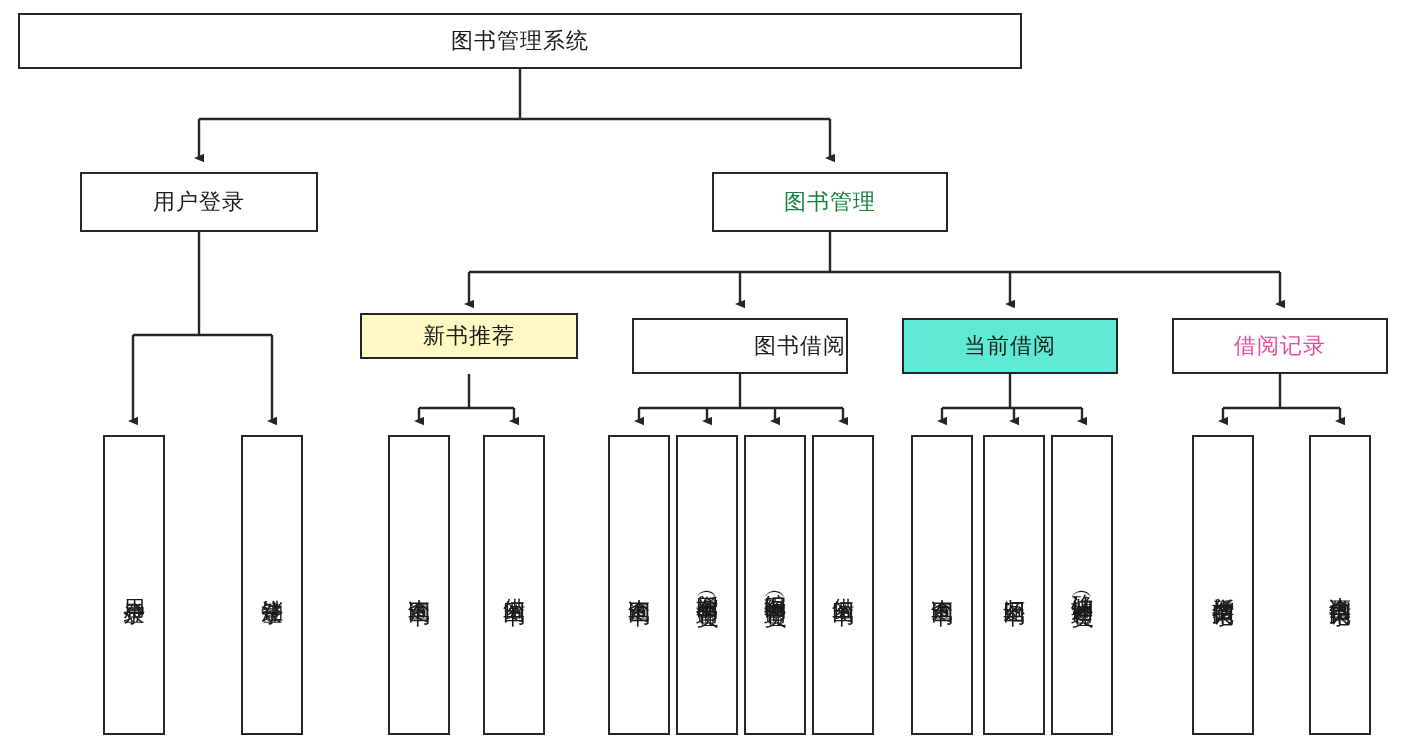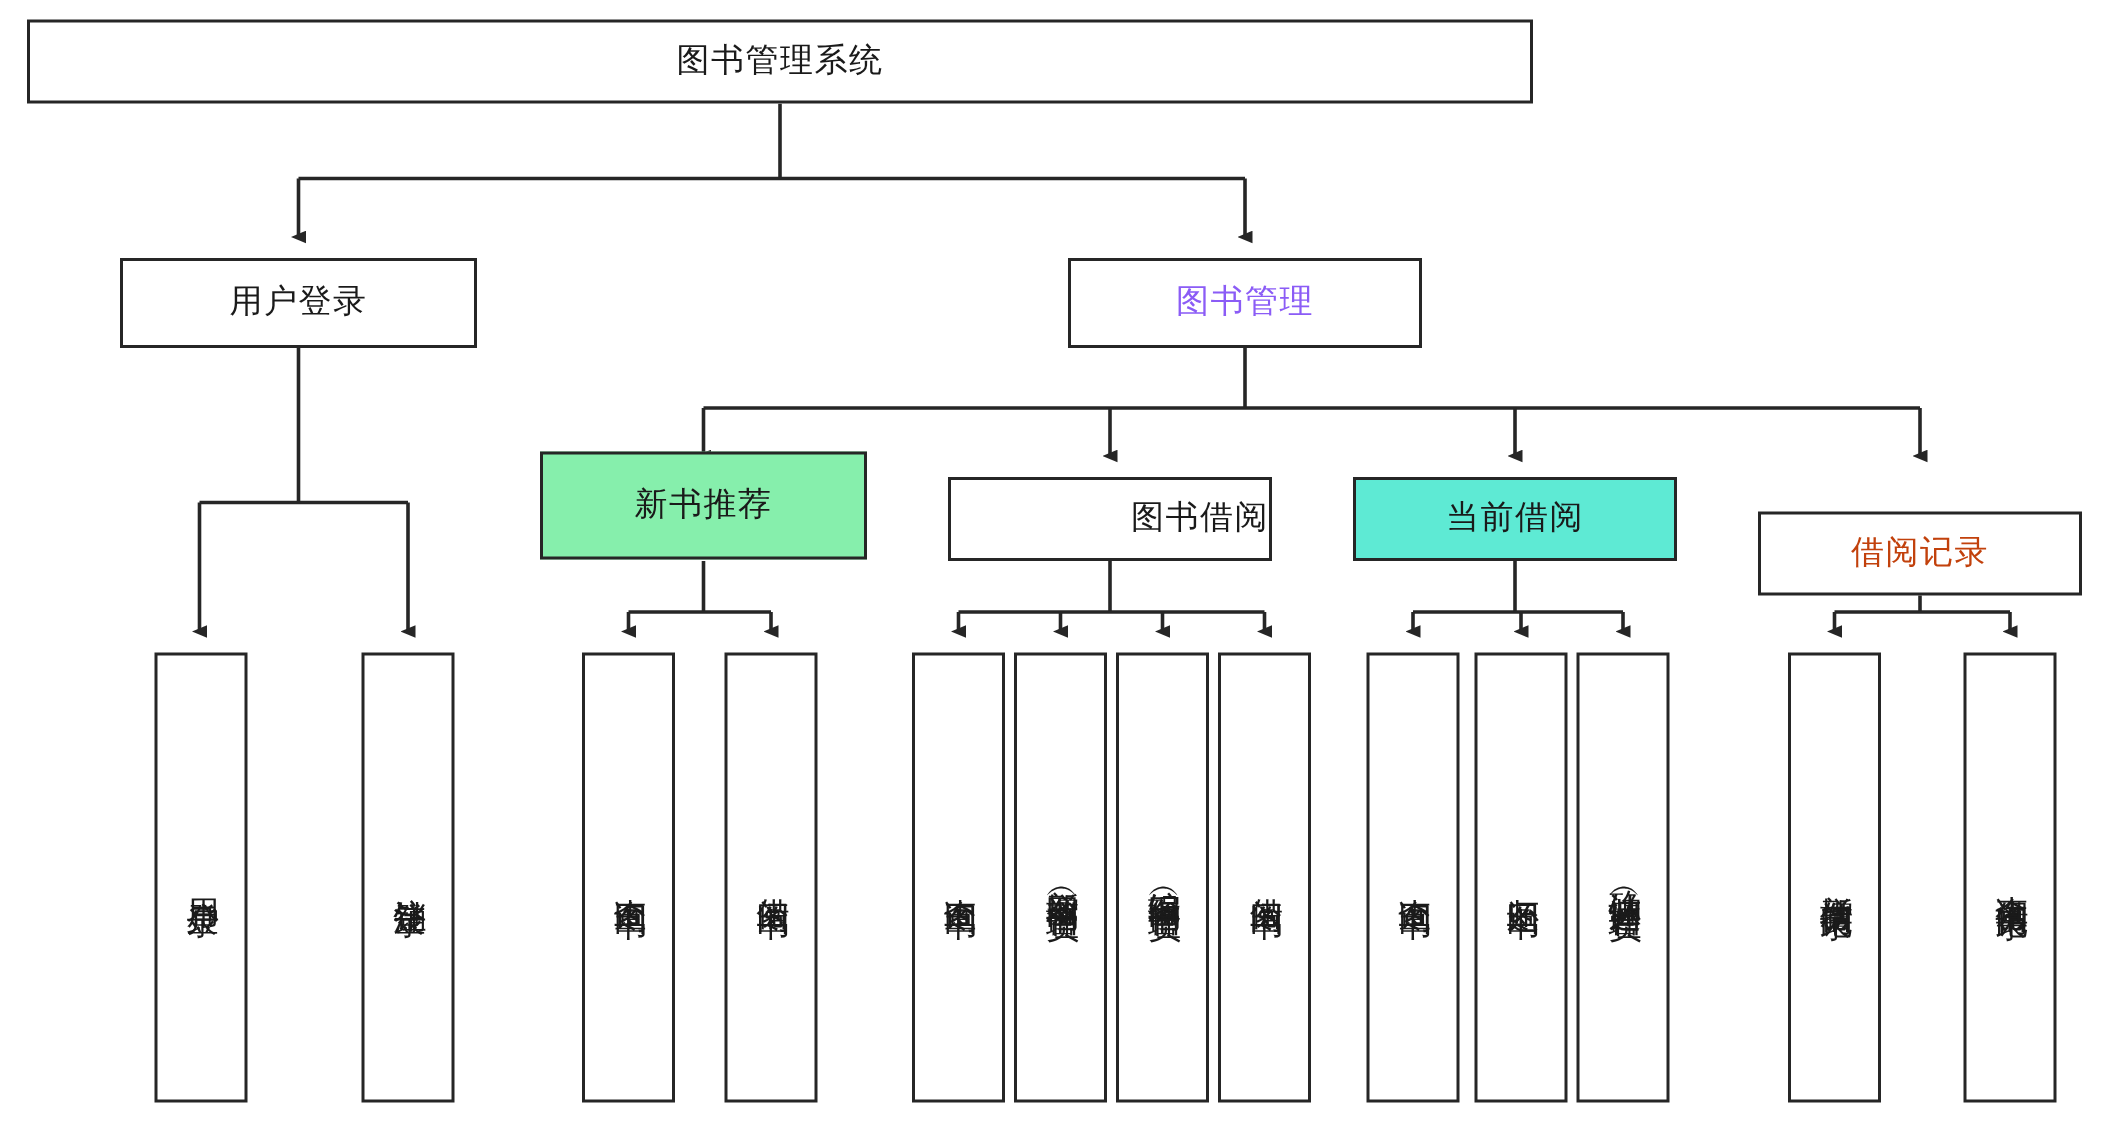--- a/index.html
+++ b/index.html
@@ -125,34 +125,34 @@
     </g>
   </svg>
 
   <div class="node node-h" style="left: 18px; top: 13px; width: 1004px; height: 56px; border-color: rgb(38, 38, 38); background: rgb(255, 255, 255); color: rgb(26, 26, 26);">
     <span class="node-label">图书管理系统</span>
   </div>
 
   <div class="node node-h" style="left: 80px; top: 172px; width: 238px; height: 60px; border-color: rgb(38, 38, 38); background: rgb(255, 255, 255); color: rgb(26, 26, 26);">
     <span class="node-label">用户登录</span>
   </div>
-  <div class="node node-h" style="left: 712px; top: 172px; width: 236px; height: 60px; border-color: rgb(38, 38, 38); background: rgb(255, 255, 255); color: #8b5cf6;">
+  <div class="node node-h" style="left: 712px; top: 172px; width: 236px; height: 60px; border-color: rgb(38, 38, 38); background: rgb(255, 255, 255); color: #15803d;">
     <span class="node-label">图书管理</span>
   </div>
 
-  <div class="node node-h" style="left: 360px; top: 301px; width: 218px; height: 72px; border-color: rgb(38, 38, 38); background: #86efac; color: rgb(26, 26, 26);">
+  <div class="node node-h" style="left: 360px; top: 313px; width: 218px; height: 46px; border-color: rgb(38, 38, 38); background: #fef9c3; color: rgb(26, 26, 26);">
     <span class="node-label">新书推荐</span>
   </div>
   <div class="node node-h" style="left: 632px; top: 318px; width: 216px; height: 56px; border-color: rgb(38, 38, 38); background: rgb(255, 255, 255); color: rgb(26, 26, 26); justify-content: flex-end;">
     <span class="node-label">图书借阅</span>
   </div>
   <div class="node node-h" style="left: 902px; top: 318px; width: 216px; height: 56px; border-color: rgb(38, 38, 38); background: #5eead4; color: rgb(26, 26, 26);">
     <span class="node-label">当前借阅</span>
   </div>
-  <div class="node node-h" style="left: 1172px; top: 318px; width: 216px; height: 56px; border-color: rgb(38, 38, 38); background: rgb(255, 255, 255); color: #c2410c; margin-top: 23px;">
+  <div class="node node-h" style="left: 1172px; top: 318px; width: 216px; height: 56px; border-color: rgb(38, 38, 38); background: rgb(255, 255, 255); color: #ec4899;">
     <span class="node-label">借阅记录</span>
   </div>
 
   <div class="node node-v" style="left: 103px; top: 435px; width: 62px; height: 300px; border-color: rgb(38, 38, 38); background: rgb(255, 255, 255); color: rgb(26, 26, 26);">
     <span class="node-label">用户登录</span>
   </div>
   <div class="node node-v" style="left: 241px; top: 435px; width: 62px; height: 300px; border-color: rgb(38, 38, 38); background: rgb(255, 255, 255); color: rgb(26, 26, 26);">
     <span class="node-label">注销登录</span>
   </div>
   <div class="node node-v" style="left: 388px; top: 435px; width: 62px; height: 300px; border-color: rgb(38, 38, 38); background: rgb(255, 255, 255); color: rgb(26, 26, 26);">

